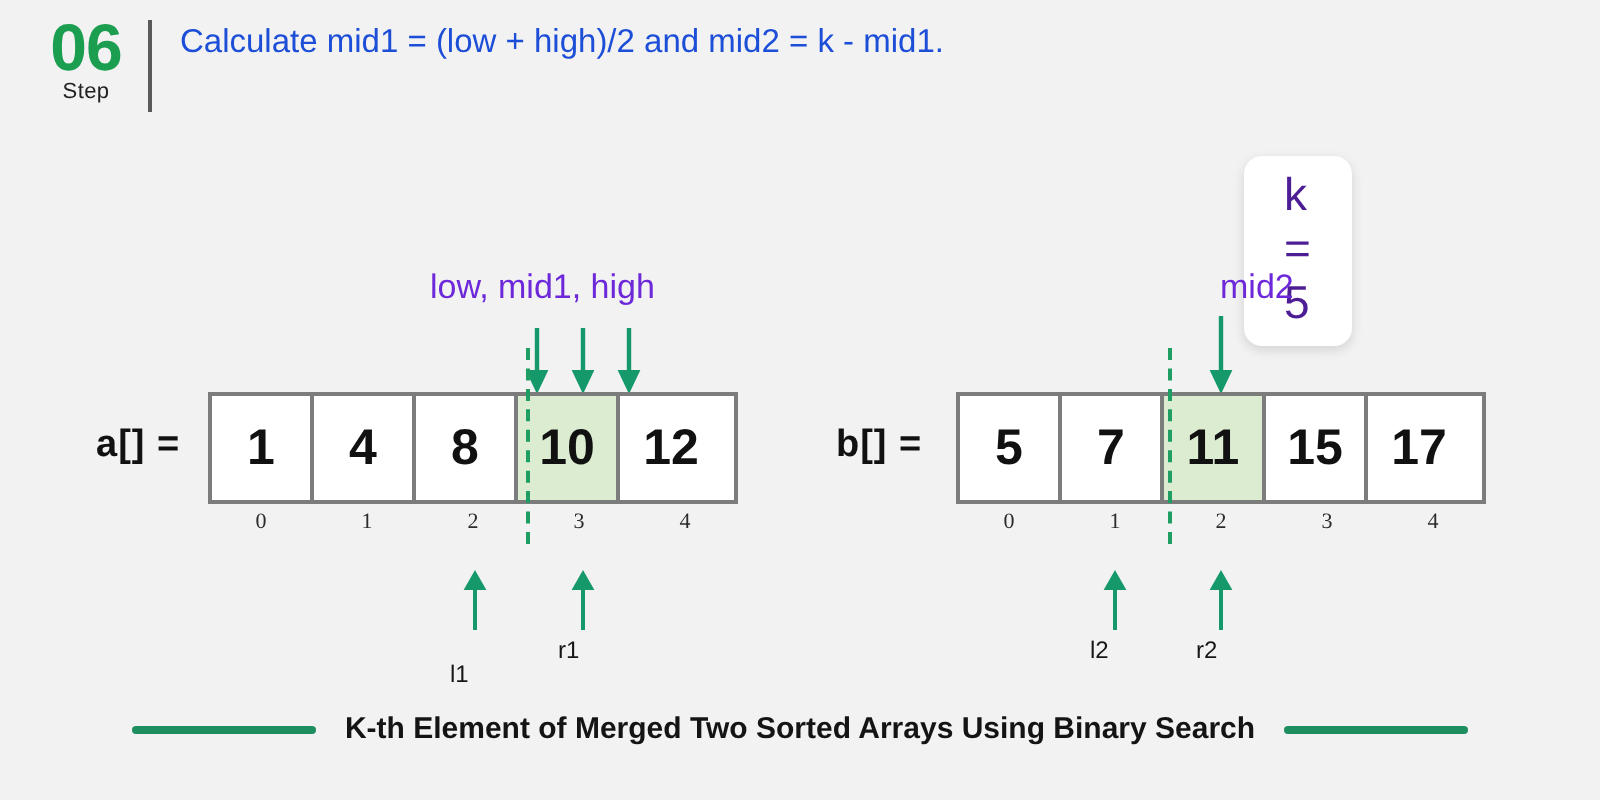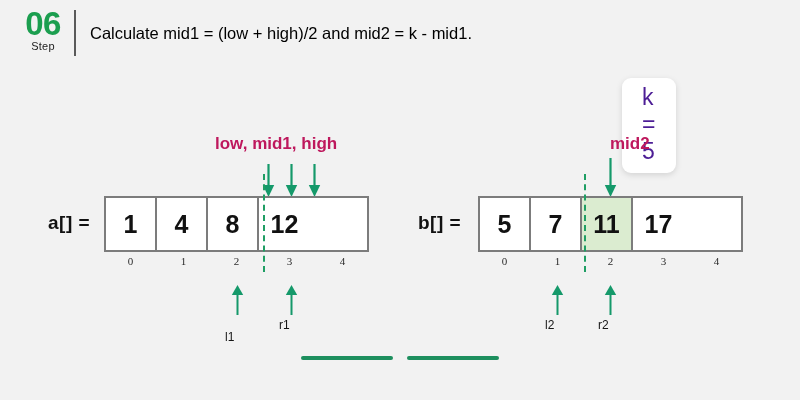--- a/index.html
+++ b/index.html
@@ -60,24 +60,23 @@
     background: #5a5a5a;
     margin-top: 10px;
     margin-left: 2px;
   }
   .header-text {
     padding-left: 14px;
     padding-top: 10px;
   }
   .header-line {
     font-size: 16.5px;
-    color: #000000;
+    color: #1d4ed8;
     line-height: 1.42;
     white-space: nowrap;
-    margin-top: 12px;
   }
 
   
   .k-badge {
     position: absolute;
     left: 622px;
     top: 78px;
     background: #ffffff;
     border-radius: 9px;
     padding: 6px 20px 8px 20px;
@@ -146,22 +145,22 @@
     width: 0;
     border-left: 2px dashed #1f9e64;
     top: -22px;
     height: 98px;
   }
 
   
   .top-label {
     position: absolute;
     font-size: 17px;
-    font-weight: bold;
-    color: #be185d;
+    font-weight: normal;
+    color: #6d28d9;
     white-space: nowrap;
   }
   .arrow-down {
     position: absolute;
     width: 13px;
   }
   .arrow-up {
     position: absolute;
     width: 13px;
   }
@@ -229,20 +228,21 @@
   <svg class="arrow-down" style="left:308px; top:164px; height:34px;" viewBox="0 0 13 34">
     <line x1="6.5" y1="0" x2="6.5" y2="23" stroke="#15996a" stroke-width="2.2"></line>
     <polygon points="0.8,21 12.2,21 6.5,33" fill="#15996a"></polygon>
   </svg>
 
   <div class="array-block left">
     <div class="cells">
       <div class="cell">1</div>
       <div class="cell">4</div>
       <div class="cell">8</div>
+      <div class="cell hl">10</div>
       <div class="cell">12</div>
     </div>
     <div class="indices">
       <div class="idx">0</div>
       <div class="idx">1</div>
       <div class="idx">2</div>
       <div class="idx">3</div>
       <div class="idx">4</div>
     </div>
     <div class="divider" style="left:159px;"></div>
@@ -267,20 +267,21 @@
   <svg class="arrow-down" style="left:604px; top:158px; height:40px;" viewBox="0 0 13 40">
     <line x1="6.5" y1="0" x2="6.5" y2="29" stroke="#15996a" stroke-width="2.2"></line>
     <polygon points="0.8,27 12.2,27 6.5,39" fill="#15996a"></polygon>
   </svg>
 
   <div class="array-block right">
     <div class="cells">
       <div class="cell">5</div>
       <div class="cell">7</div>
       <div class="cell hl">11</div>
+      <div class="cell">15</div>
       <div class="cell">17</div>
     </div>
     <div class="indices">
       <div class="idx">0</div>
       <div class="idx">1</div>
       <div class="idx">2</div>
       <div class="idx">3</div>
       <div class="idx">4</div>
     </div>
     <div class="divider" style="left:106px;"></div>
@@ -293,16 +294,17 @@
   <div class="bottom-label" style="left:545px; top:318px;">l2</div>
 
   <svg class="arrow-up" style="left:604px; top:285px; height:30px;" viewBox="0 0 13 30">
     <line x1="6.5" y1="30" x2="6.5" y2="8" stroke="#15996a" stroke-width="2"></line>
     <polygon points="0.8,10 12.2,10 6.5,0" fill="#15996a"></polygon>
   </svg>
   <div class="bottom-label" style="left:598px; top:318px;">r2</div>
 
   <div class="footer">
     <div class="footer-rule"></div>
+    <div class="footer-text">K-th Element of Merged Two Sorted Arrays Using Binary Search</div>
     <div class="footer-rule"></div>
   </div>
 
 </div>
 
 </body></html>

